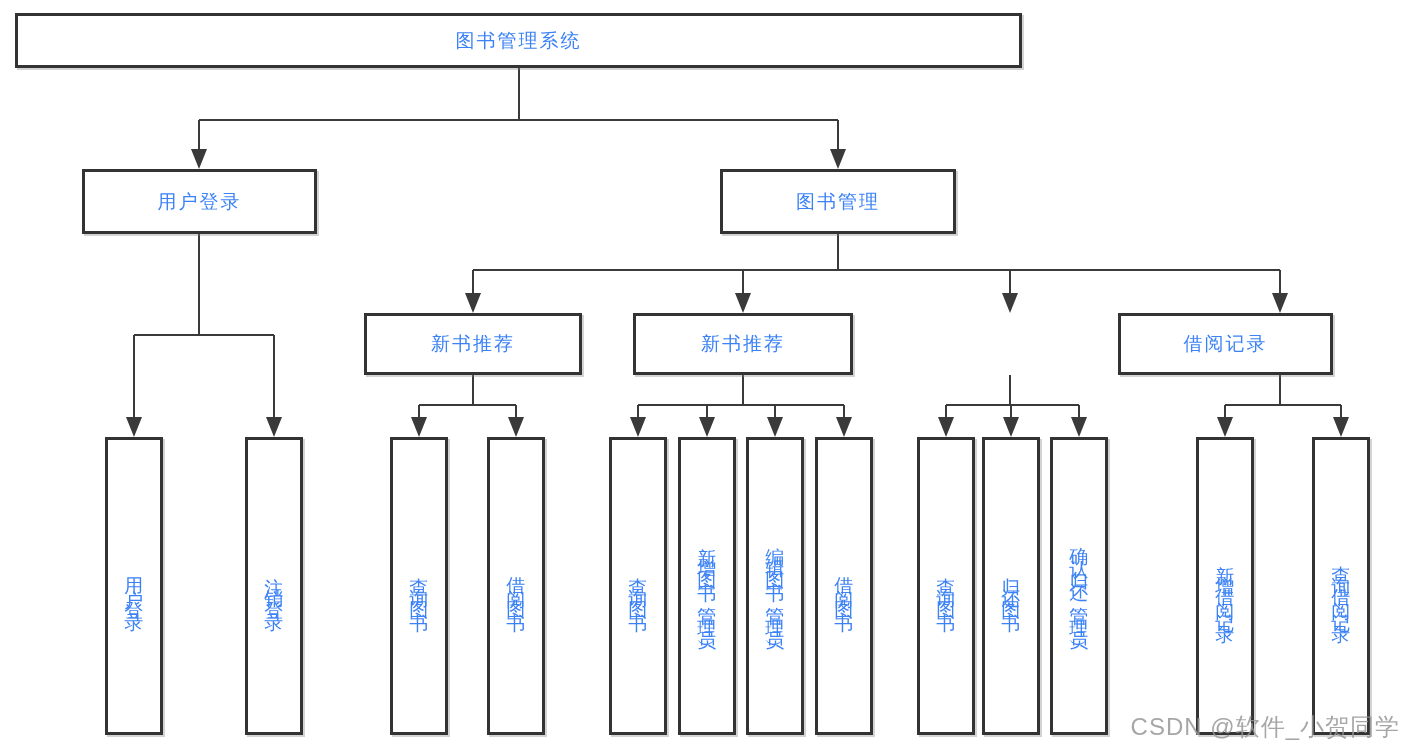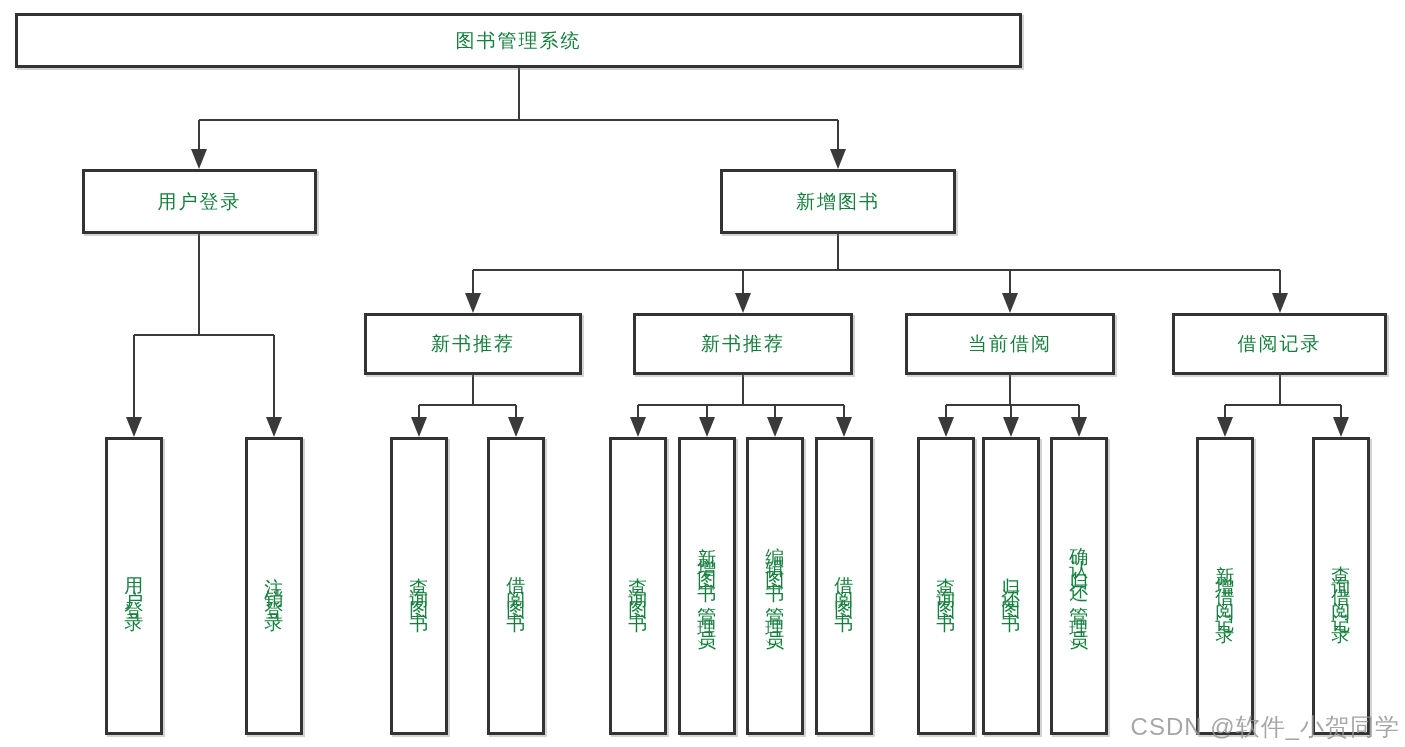--- a/index.html
+++ b/index.html
@@ -4,21 +4,21 @@
 <style>
   html,body{margin:0;padding:0;background:#ffffff;}
   .stage{
     position:relative;width:1405px;height:747px;background:#ffffff;overflow:hidden;
     font-family:"Liberation Sans","DejaVu Sans",sans-serif;
   }
   .connectors{position:absolute;left:0;top:0;z-index:1;}
   .node{
     position:absolute;background:#ffffff;border:3px solid #333333;box-sizing:border-box;
     display:flex;align-items:center;justify-content:center;
-    color:#15803d;z-index:2;box-shadow:2px 2px 0 rgba(130,130,130,0.35);
+    color:#3b82f6;z-index:2;box-shadow:2px 2px 0 rgba(130,130,130,0.35);
   }
   .hlabel{font-size:19px;letter-spacing:2px;white-space:nowrap;}
   .leaf span{
     writing-mode:vertical-rl;text-orientation:mixed;
     font-size:19px;letter-spacing:12px;line-height:1.55;white-space:nowrap;
   }
   .watermark{
     position:absolute;right:5px;bottom:4px;z-index:6;
     font-size:24px;letter-spacing:1px;color:rgba(150,150,150,0.85);white-space:nowrap;
   }
@@ -69,33 +69,30 @@
   </svg>
 
   <div class="node" style="left:15px;top:13px;width:1007px;height:55px;">
     <span class="hlabel">图书管理系统</span>
   </div>
 
   <div class="node" style="left:82px;top:169px;width:235px;height:65px;">
     <span class="hlabel">用户登录</span>
   </div>
   <div class="node" style="left:720px;top:169px;width:236px;height:65px;">
-    <span class="hlabel">新增图书</span>
+    <span class="hlabel">图书管理</span>
   </div>
 
   <div class="node" style="left:364px;top:313px;width:218px;height:62px;">
     <span class="hlabel">新书推荐</span>
   </div>
   <div class="node" style="left:633px;top:313px;width:220px;height:62px;">
     <span class="hlabel">新书推荐</span>
   </div>
-  <div class="node" style="left:905px;top:313px;width:210px;height:62px;">
-    <span class="hlabel">当前借阅</span>
-  </div>
-  <div class="node" style="left:1172px;top:313px;width:215px;height:62px;">
+  <div class="node" style="left:1118px;top:313px;width:215px;height:62px;">
     <span class="hlabel">借阅记录</span>
   </div>
 
   <div class="node leaf" style="left:105px;top:437px;width:58px;height:298px;">
     <span>用户登录</span>
   </div>
   <div class="node leaf" style="left:245px;top:437px;width:58px;height:298px;">
     <span>注销登录</span>
   </div>
 

